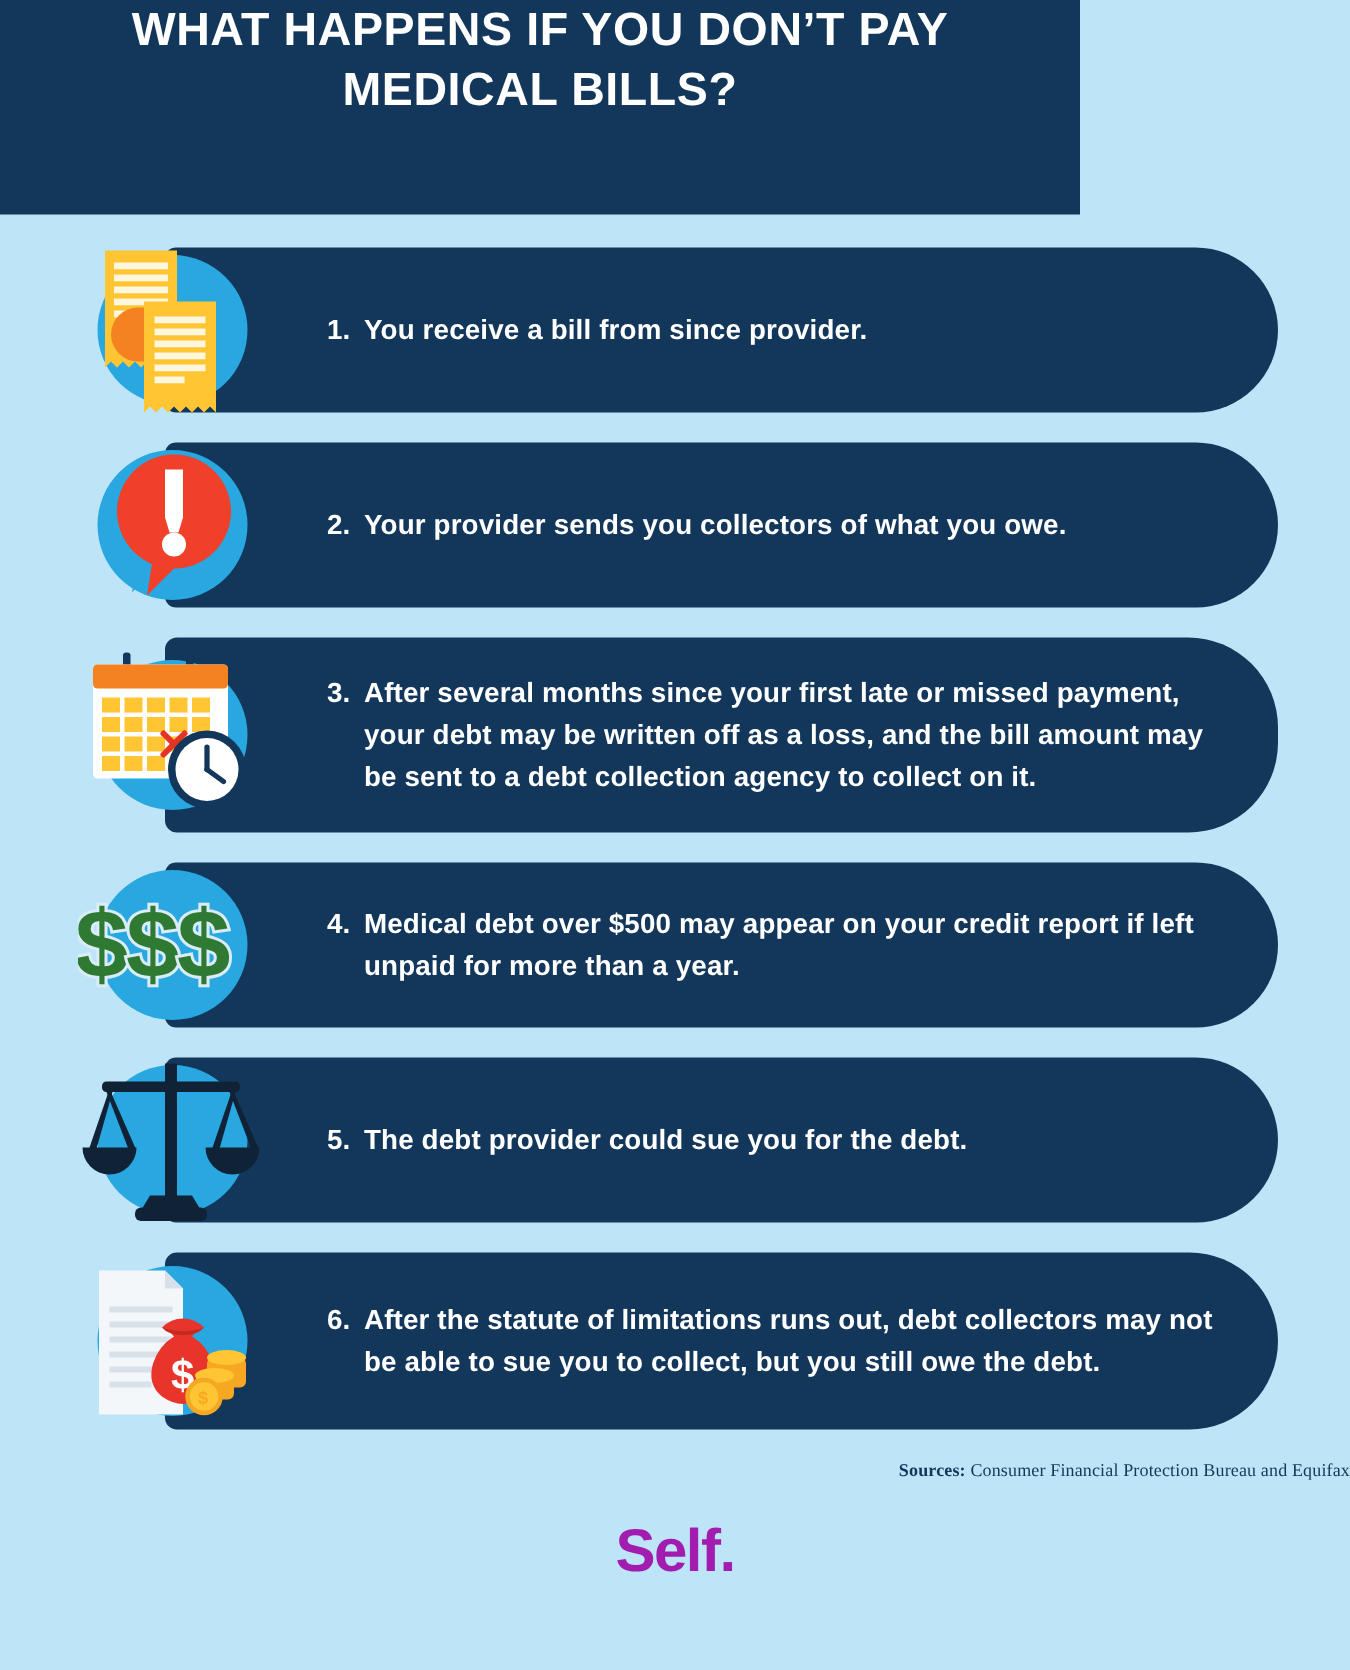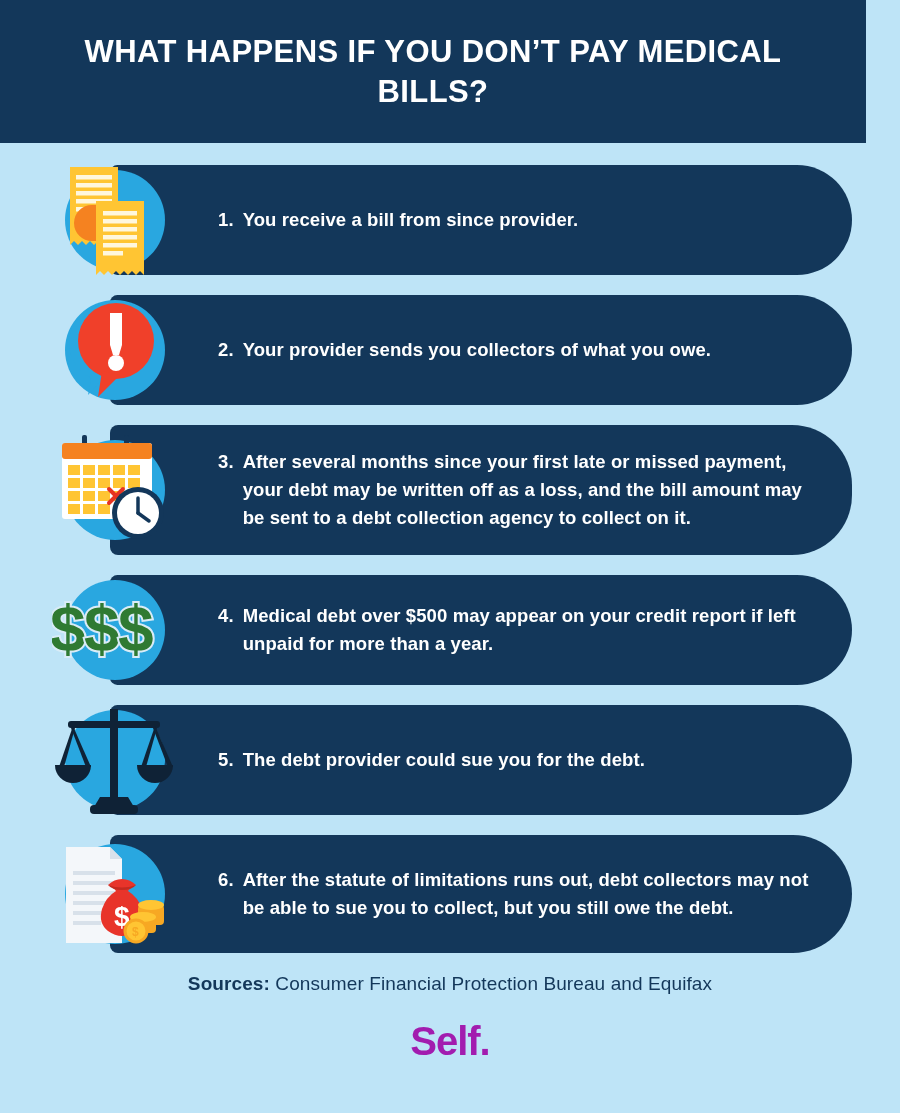--- a/index.html
+++ b/index.html
@@ -10,26 +10,25 @@
     width: 900px;
     height: 1113px;
     background: #bee4f7;
     font-family: "Liberation Sans", sans-serif;
     overflow: hidden;
     position: relative;
   }
 
   
   .header {
-    width: 866px;
+    width: 720px;
     height: 143px;
     background: #123css;
     background: #13375a;
     display: flex;
-    align-items: center;
     justify-content: center;
     box-sizing: border-box;
     padding: 0 70px;
   }
   .header-title {
     color: #ffffff;
     font-family: "Liberation Sans", sans-serif;
     font-weight: bold;
     font-size: 31px;
     line-height: 1.28;
@@ -98,25 +97,26 @@
     background: #29a7e0;
   }
   .icon-art {
     position: absolute;
     inset: 0;
   }
   .icon-art svg { display: block; width: 126px; height: 126px; }
 
   
   .sources {
-    text-align: center;
+    text-align: right;
     color: #13375a;
-    font-size: 19px;
+    font-size: 12px;
     margin-top: 6px;
     letter-spacing: 0.1px;
+    font-family: Liberation Serif, serif;
   }
   .sources b { font-weight: bold; }
 
   .logo {
     text-align: center;
     margin-top: 24px;
     color: #a21caf;
     font-size: 40px;
     font-weight: bold;
     letter-spacing: -1px;

